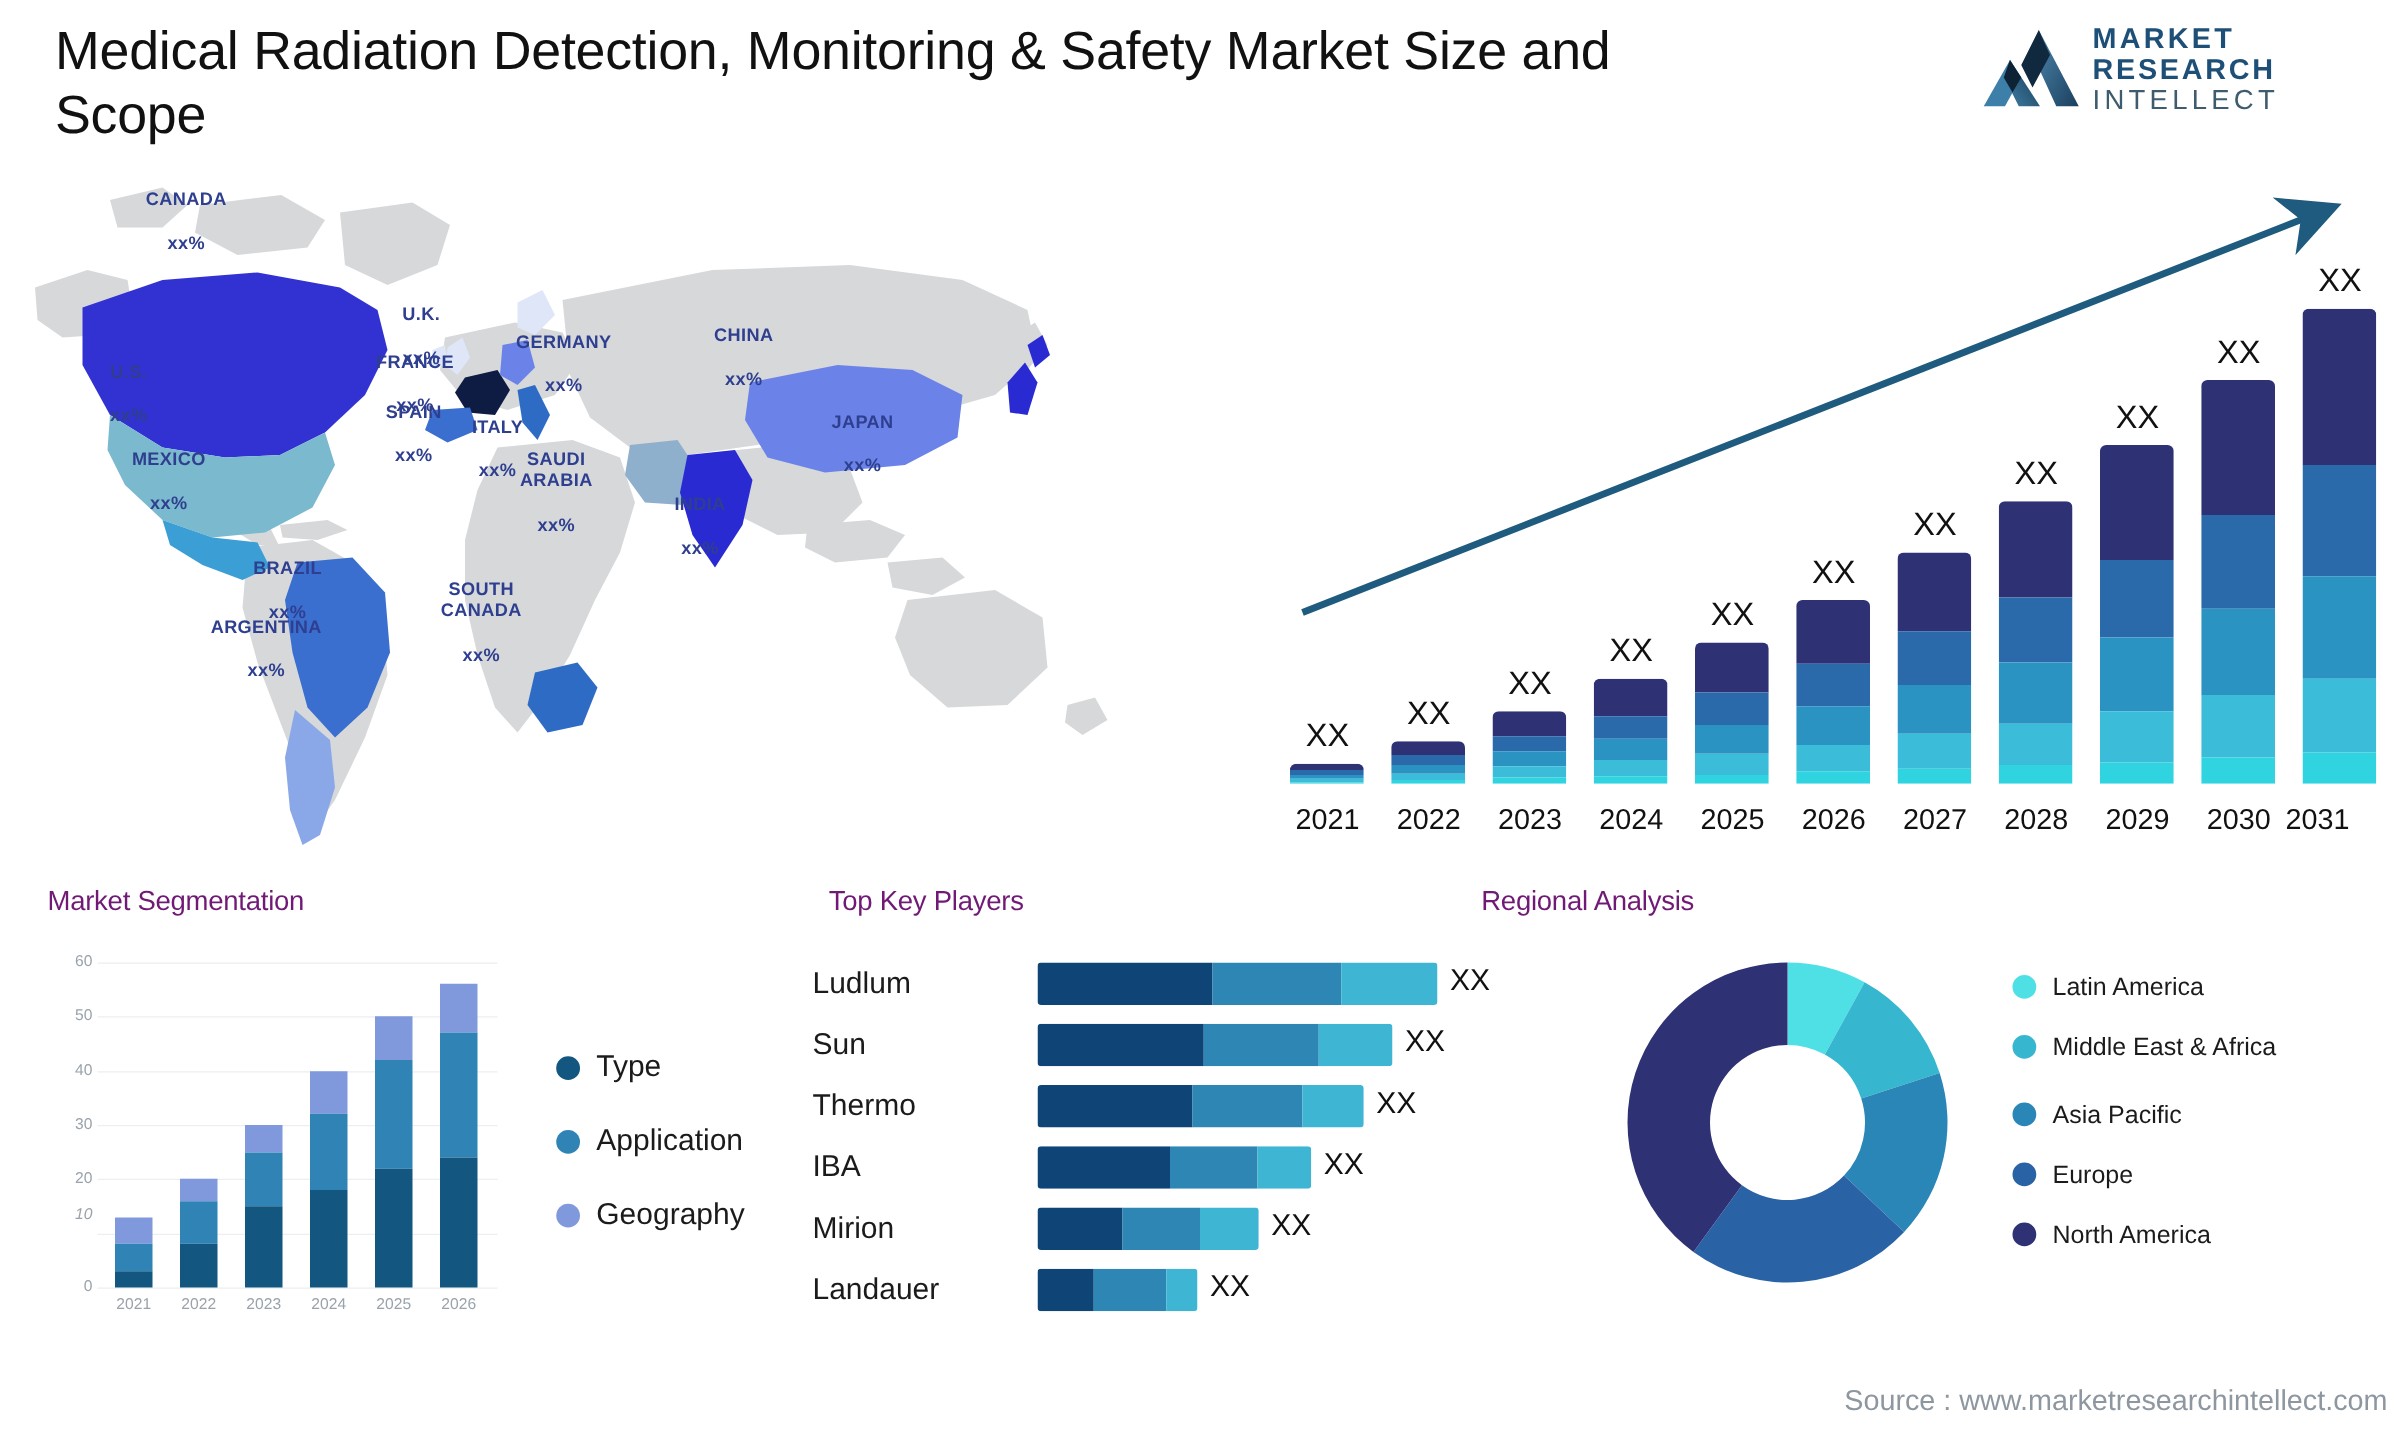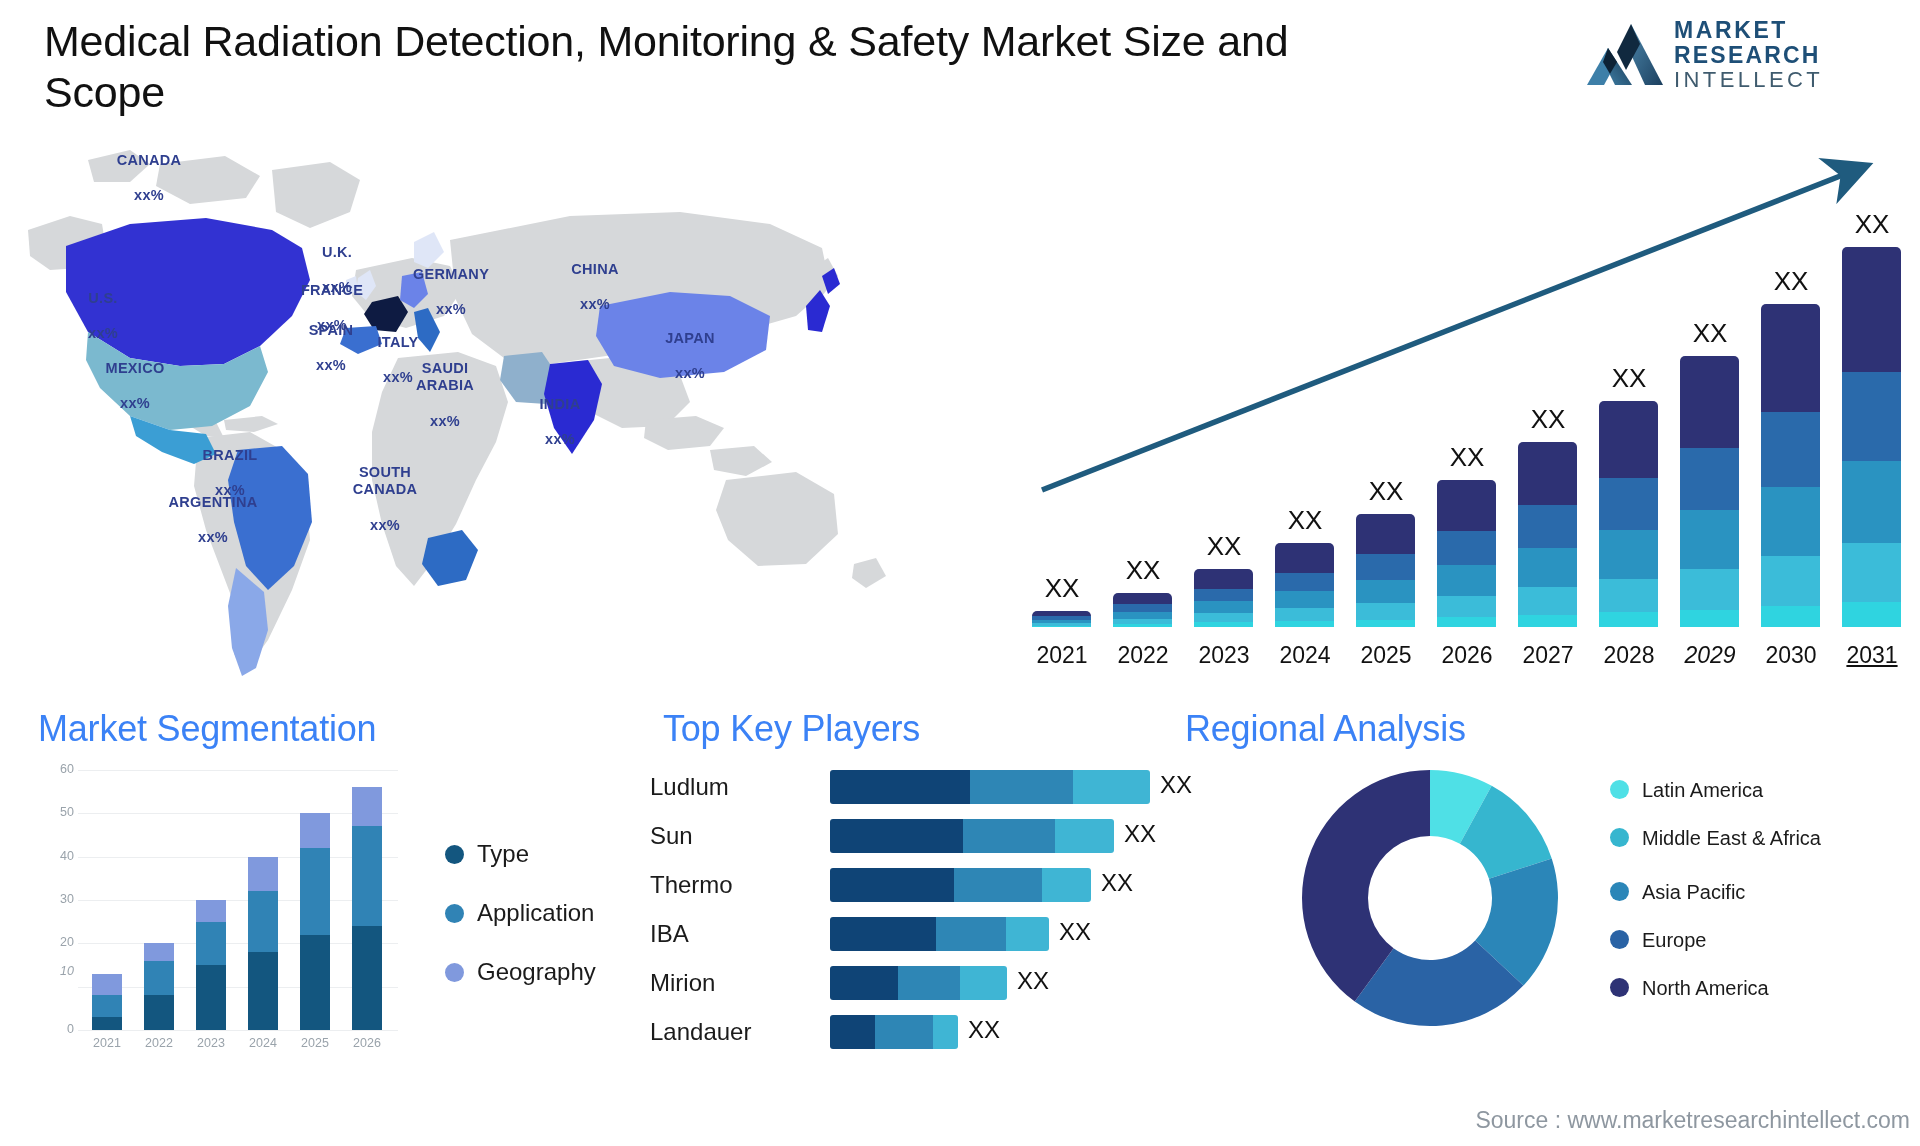--- a/index.html
+++ b/index.html
@@ -31,21 +31,21 @@
   
   #forecast-panel { position:absolute; left:1020px; top:125px; width:900px; height:560px; }
   #trend-arrow { position:absolute; left:0; top:0; }
   .fbar { position:absolute; bottom:58px; width:59px; border-radius:5px 5px 0 0; overflow:hidden;
           display:flex; flex-direction:column; }
   .fseg { width:100%; }
   .fval { position:absolute; font-size:26px; color:#111; font-weight:400; text-align:center; width:60px; }
   .fyear { position:absolute; bottom:16px; font-size:23px; color:#111; text-align:center; width:64px; }
 
   
-  .sec-title { position:absolute; font-size:36px; color:#3b82f6; font-weight:400; letter-spacing:-0.2px; }
+  .sec-title { position:absolute; font-size:22px; color:#701a75; font-weight:400; letter-spacing:-0.2px; }
 
   
   #seg-panel { position:absolute; left:30px; top:700px; width:620px; height:430px; }
   #seg-plot { position:absolute; left:48px; top:70px; width:320px; height:260px; }
   .seg-grid { position:absolute; left:0; width:320px; height:1px; background:#eceef0; }
   .seg-ytick { position:absolute; right:324px; font-size:12.5px; color:#9aa3ab; text-align:right; width:26px; }
   .seg-bar { position:absolute; bottom:0; width:30px; display:flex; flex-direction:column; justify-content:flex-end; }
   .seg-seg { width:100%; }
   .seg-xtick { position:absolute; top:266px; font-size:12.5px; color:#9aa3ab; text-align:center; width:46px; }
   #seg-legend { position:absolute; left:415px; top:125px;margin-top:15px; }
@@ -324,39 +324,39 @@
       <div class="fval" style="left: 579px; top: 238px;">XX</div>
       <div class="fyear" style="left: 577px;">2028</div>
       <div class="fbar" style="left: 660px; height: 271px;">
         <div class="fseg" style="background: rgb(46, 50, 117); height: 33.945%;"></div>
         <div class="fseg" style="background: rgb(42, 106, 171); height: 22.9358%;"></div>
         <div class="fseg" style="background: rgb(42, 147, 193); height: 21.5596%;"></div>
         <div class="fseg" style="background: rgb(59, 188, 217); height: 15.1376%;"></div>
         <div class="fseg" style="background: rgb(47, 212, 224); height: 6.42202%;"></div>
       </div>
       <div class="fval" style="left: 660px; top: 193px;">XX</div>
-      <div class="fyear" style="left: 658px; font-style: italic;">2029</div>
+      <div class="fyear" style="left: 658px;">2029</div>
       <div class="fbar" style="left: 741px; height: 323px;">
         <div class="fseg" style="background: rgb(46, 50, 117); height: 33.4615%;"></div>
         <div class="fseg" style="background: rgb(42, 106, 171); height: 23.0769%;"></div>
         <div class="fseg" style="background: rgb(42, 147, 193); height: 21.5385%;"></div>
         <div class="fseg" style="background: rgb(59, 188, 217); height: 15.3846%;"></div>
         <div class="fseg" style="background: rgb(47, 212, 224); height: 6.53846%;"></div>
       </div>
       <div class="fval" style="left: 741px; top: 141px;">XX</div>
       <div class="fyear" style="left: 739px;">2030</div>
       <div class="fbar" style="left: 822px; height: 380px;">
         <div class="fseg" style="background: rgb(46, 50, 117); height: 33.0065%;"></div>
         <div class="fseg" style="background: rgb(42, 106, 171); height: 23.2026%;"></div>
         <div class="fseg" style="background: rgb(42, 147, 193); height: 21.5686%;"></div>
         <div class="fseg" style="background: rgb(59, 188, 217); height: 15.6863%;"></div>
         <div class="fseg" style="background: rgb(47, 212, 224); height: 6.53595%;"></div>
       </div>
       <div class="fval" style="left: 822px; top: 84px;">XX</div>
-      <div class="fyear" style="left: 820px; text-decoration: underline;">2031</div>
+      <div class="fyear" style="left: 802px;">2031</div>
     </div>
 </div>
 
 <div id="seg-panel">
   <div class="sec-title" style="left:8px;top:8px;">Market Segmentation</div>
   <div id="seg-plot">
       <div class="seg-grid" style="top: 260px;"></div>
       <div class="seg-ytick" style="top: 252px;">0</div>
       <div class="seg-grid" style="top: 216.667px;"></div>
       <div class="seg-ytick" style="top: 194px; font-style: italic;">10</div>

